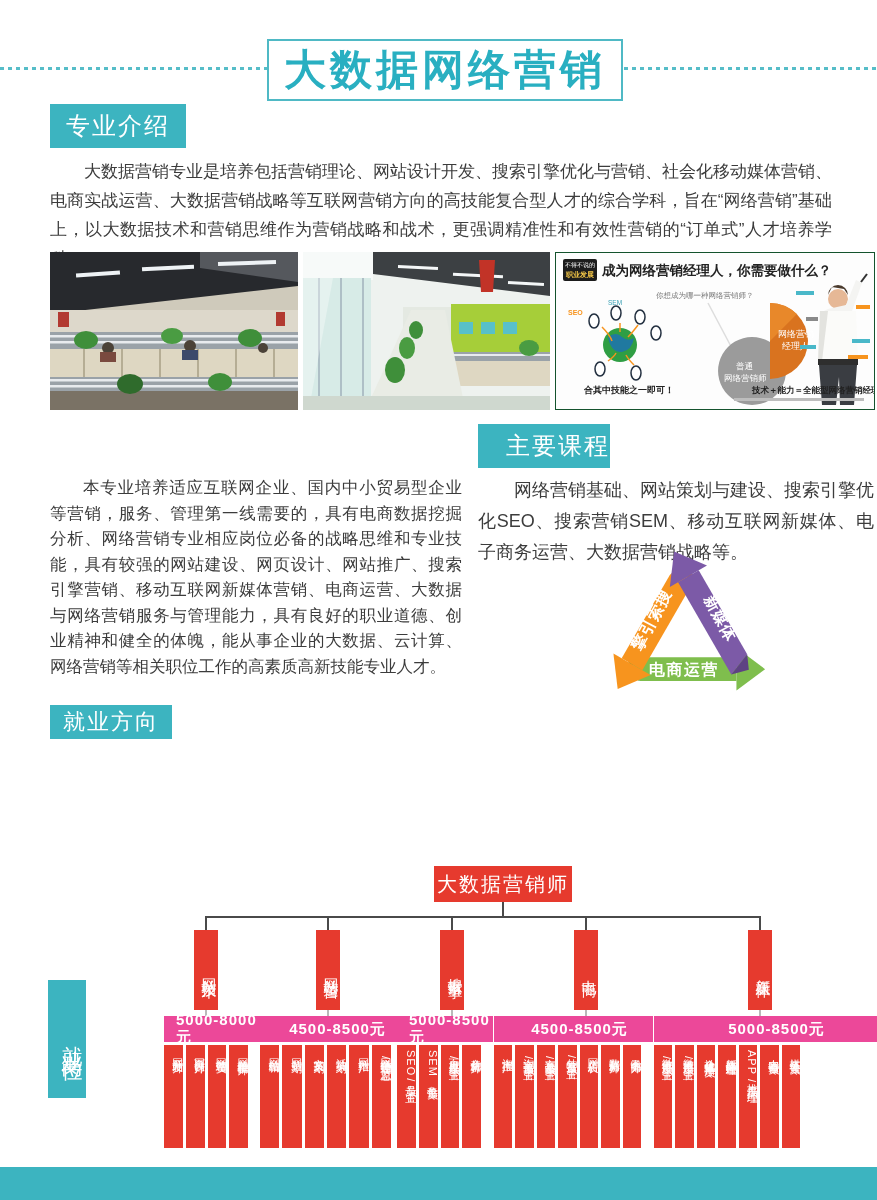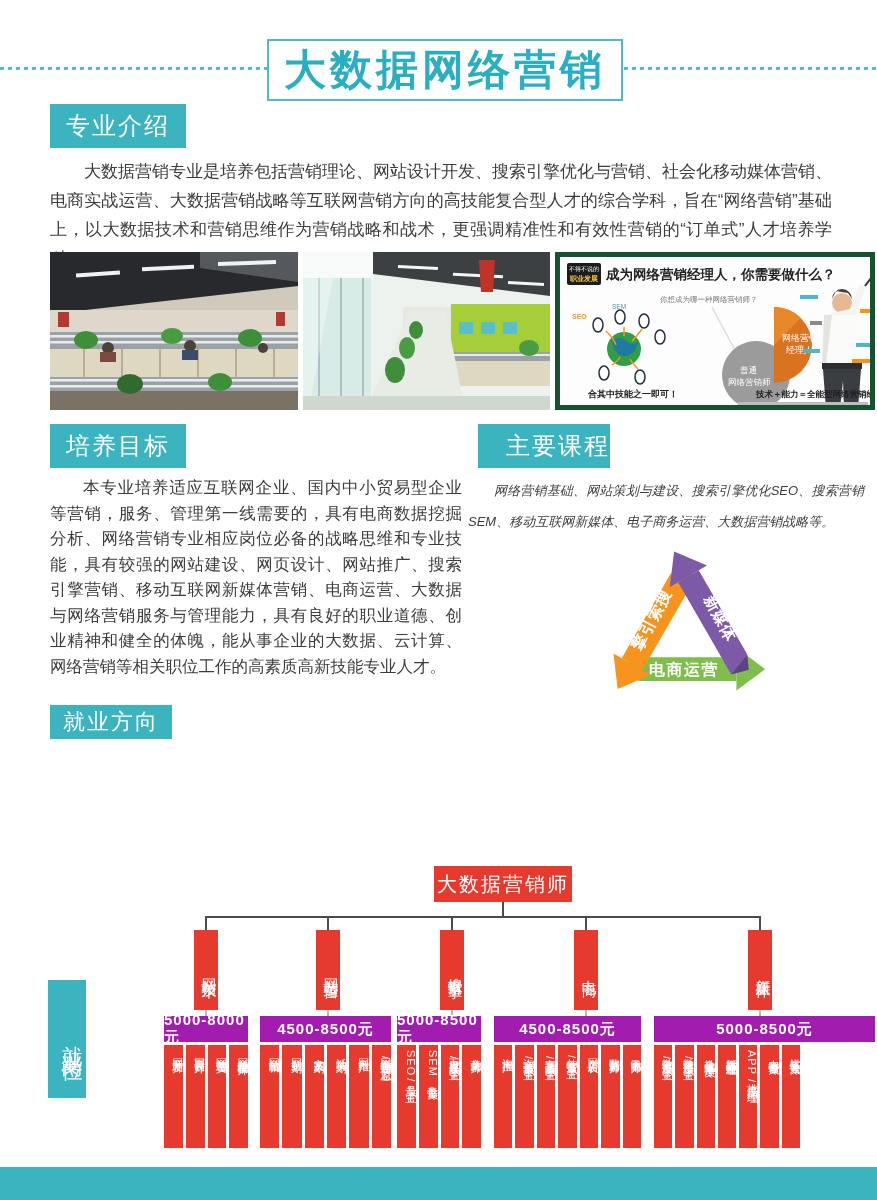--- a/index.html
+++ b/index.html
@@ -17,47 +17,47 @@
   .sec-head{background:#3cb4c0;color:#fff;display:flex;align-items:center;justify-content:center;
     font-size:24px;letter-spacing:2px;}
   .h-intro{left:50px;top:104px;width:136px;height:44px;}
   .h-goals{left:50px;top:424px;width:136px;height:44px;}
   .h-courses{left:478px;top:424px;width:132px;height:44px;justify-content:flex-end;}
   .h-direction{left:50px;top:705px;width:122px;height:34px;font-size:22px;}
 
   .body-text{color:#3c3c3c;text-align:justify;}
   .intro-body{left:50px;top:157px;width:782px;font-size:17px;line-height:29px;text-indent:2em;}
   .goals-body{left:50px;top:475px;width:412px;font-size:16.5px;line-height:25.5px;text-indent:2em;}
-  .courses-body{left:468px;top:475px;width:396px;font-size:13px;line-height:31px;text-indent:2em;font-style:italic;}
+  .courses-body{left:478px;top:475px;width:396px;font-size:18px;line-height:31px;text-indent:2em;}
   .dir-item{left:45px;width:830px;font-size:17px;line-height:31px;}
   .dir-1{top:753px;}
   .dir-2{top:817px;}
 
   
   .photo{top:252px;height:158px;overflow:hidden;background:#eee;}
   .photo svg{display:block;}
   .ph1{left:50px;width:248px;}
   .ph2{left:303px;width:247px;}
-  .ph3{left:555px;width:320px;border:5px solid #14532d;box-sizing:border-box;background:#fff;}
+  .ph3{left:555px;width:320px;border:1px solid #14532d;box-sizing:border-box;background:#fff;}
 
   
   .cycle{left:552px;top:546px;width:272px;height:170px;}
 
   
   .root-box{left:434px;top:866px;width:138px;height:36px;background:#e63a2e;color:#fff;
     display:flex;align-items:center;justify-content:center;font-size:20px;letter-spacing:2px;}
   .cline{background:#4a4a4a;}
   .root-drop{left:502px;top:902px;width:2px;height:14px;}
   .h-rail{left:205px;top:916px;width:556px;height:2px;}
   .drop{top:918px;width:2px;height:13px;}
   .stem{top:1010px;width:2px;height:7px;background:#b9b9b9;}
   .branch{top:930px;width:24px;height:80px;background:#e63a2e;color:#fff;
     writing-mode:vertical-rl;text-orientation:upright;text-align:center;font-size:15px;letter-spacing:2px;}
-  .salary{top:1016px;height:26px;background:#a21caf;color:#fff;display:flex;align-items:center;
-    justify-content:center;font-size:15px;font-weight:bold;letter-spacing:1px;}
+  .salary{top:1016px;height:26px;background:#ec4899;color:#fff;display:flex;align-items:center;
+    justify-content:center;font-size:15px;font-weight:bold;letter-spacing:1px;padding-left:12px;}
   .jobs{top:1045px;height:103px;display:flex;gap:3px;align-items:stretch;}
   .job-bar{flex:1 1 0;background:#e63a2e;color:#fff;writing-mode:vertical-rl;
     font-size:11px;line-height:1.0;padding-top:5px;box-sizing:border-box;text-align:left;
     letter-spacing:1px;overflow:hidden;}
   .positions-vert{left:48px;top:980px;width:38px;height:118px;background:#3cb4c0;color:#fff;
     writing-mode:vertical-rl;text-orientation:upright;text-align:center;font-size:21px;letter-spacing:5px;}
   .bottom-bar{left:0;top:1167px;width:877px;height:33px;background:#3cb4c0;}
 </style>
 </head>
 <body>
@@ -212,23 +212,20 @@
         <rect x="244" y="92" width="16" height="4" fill="#4ab8c9"></rect>
         <rect x="296" y="86" width="18" height="4" fill="#4ab8c9"></rect>
         <rect x="292" y="102" width="20" height="4" fill="#f7941e"></rect>
         <rect x="250" y="64" width="12" height="4" fill="#8a8a8a"></rect>
       </g>
       <text x="196" y="140" font-size="8.5" font-weight="bold" fill="#222222">技术＋能力＝全能型网络营销经理人</text>
       <rect x="178" y="145" width="130" height="3" fill="#bdbdbd"></rect>
     </svg>
   </div>
 
-  <div class="abs sec-head h-goals">
-    <span>培养目标</span>
-  </div>
   <div class="abs body-text goals-body">本专业培养适应互联网企业、国内中小贸易型企业等营销，服务、管理第一线需要的，具有电商数据挖掘分析、网络营销专业相应岗位必备的战略思维和专业技能，具有较强的网站建设、网页设计、网站推广、搜索引擎营销、移动互联网新媒体营销、电商运营、大数据与网络营销服务与管理能力，具有良好的职业道德、创业精神和健全的体魄，能从事企业的大数据、云计算、网络营销等相关职位工作的高素质高新技能专业人才。</div>
 
   <div class="abs sec-head h-courses">
     <span>主要课程</span>
   </div>
   <div class="abs body-text courses-body">网络营销基础、网站策划与建设、搜索引擎优化SEO、搜索营销SEM、移动互联网新媒体、电子商务运营、大数据营销战略等。</div>
 
   <div class="abs cycle">
     <svg width="272" height="170" viewBox="0 -14 270 214">
       <g>

